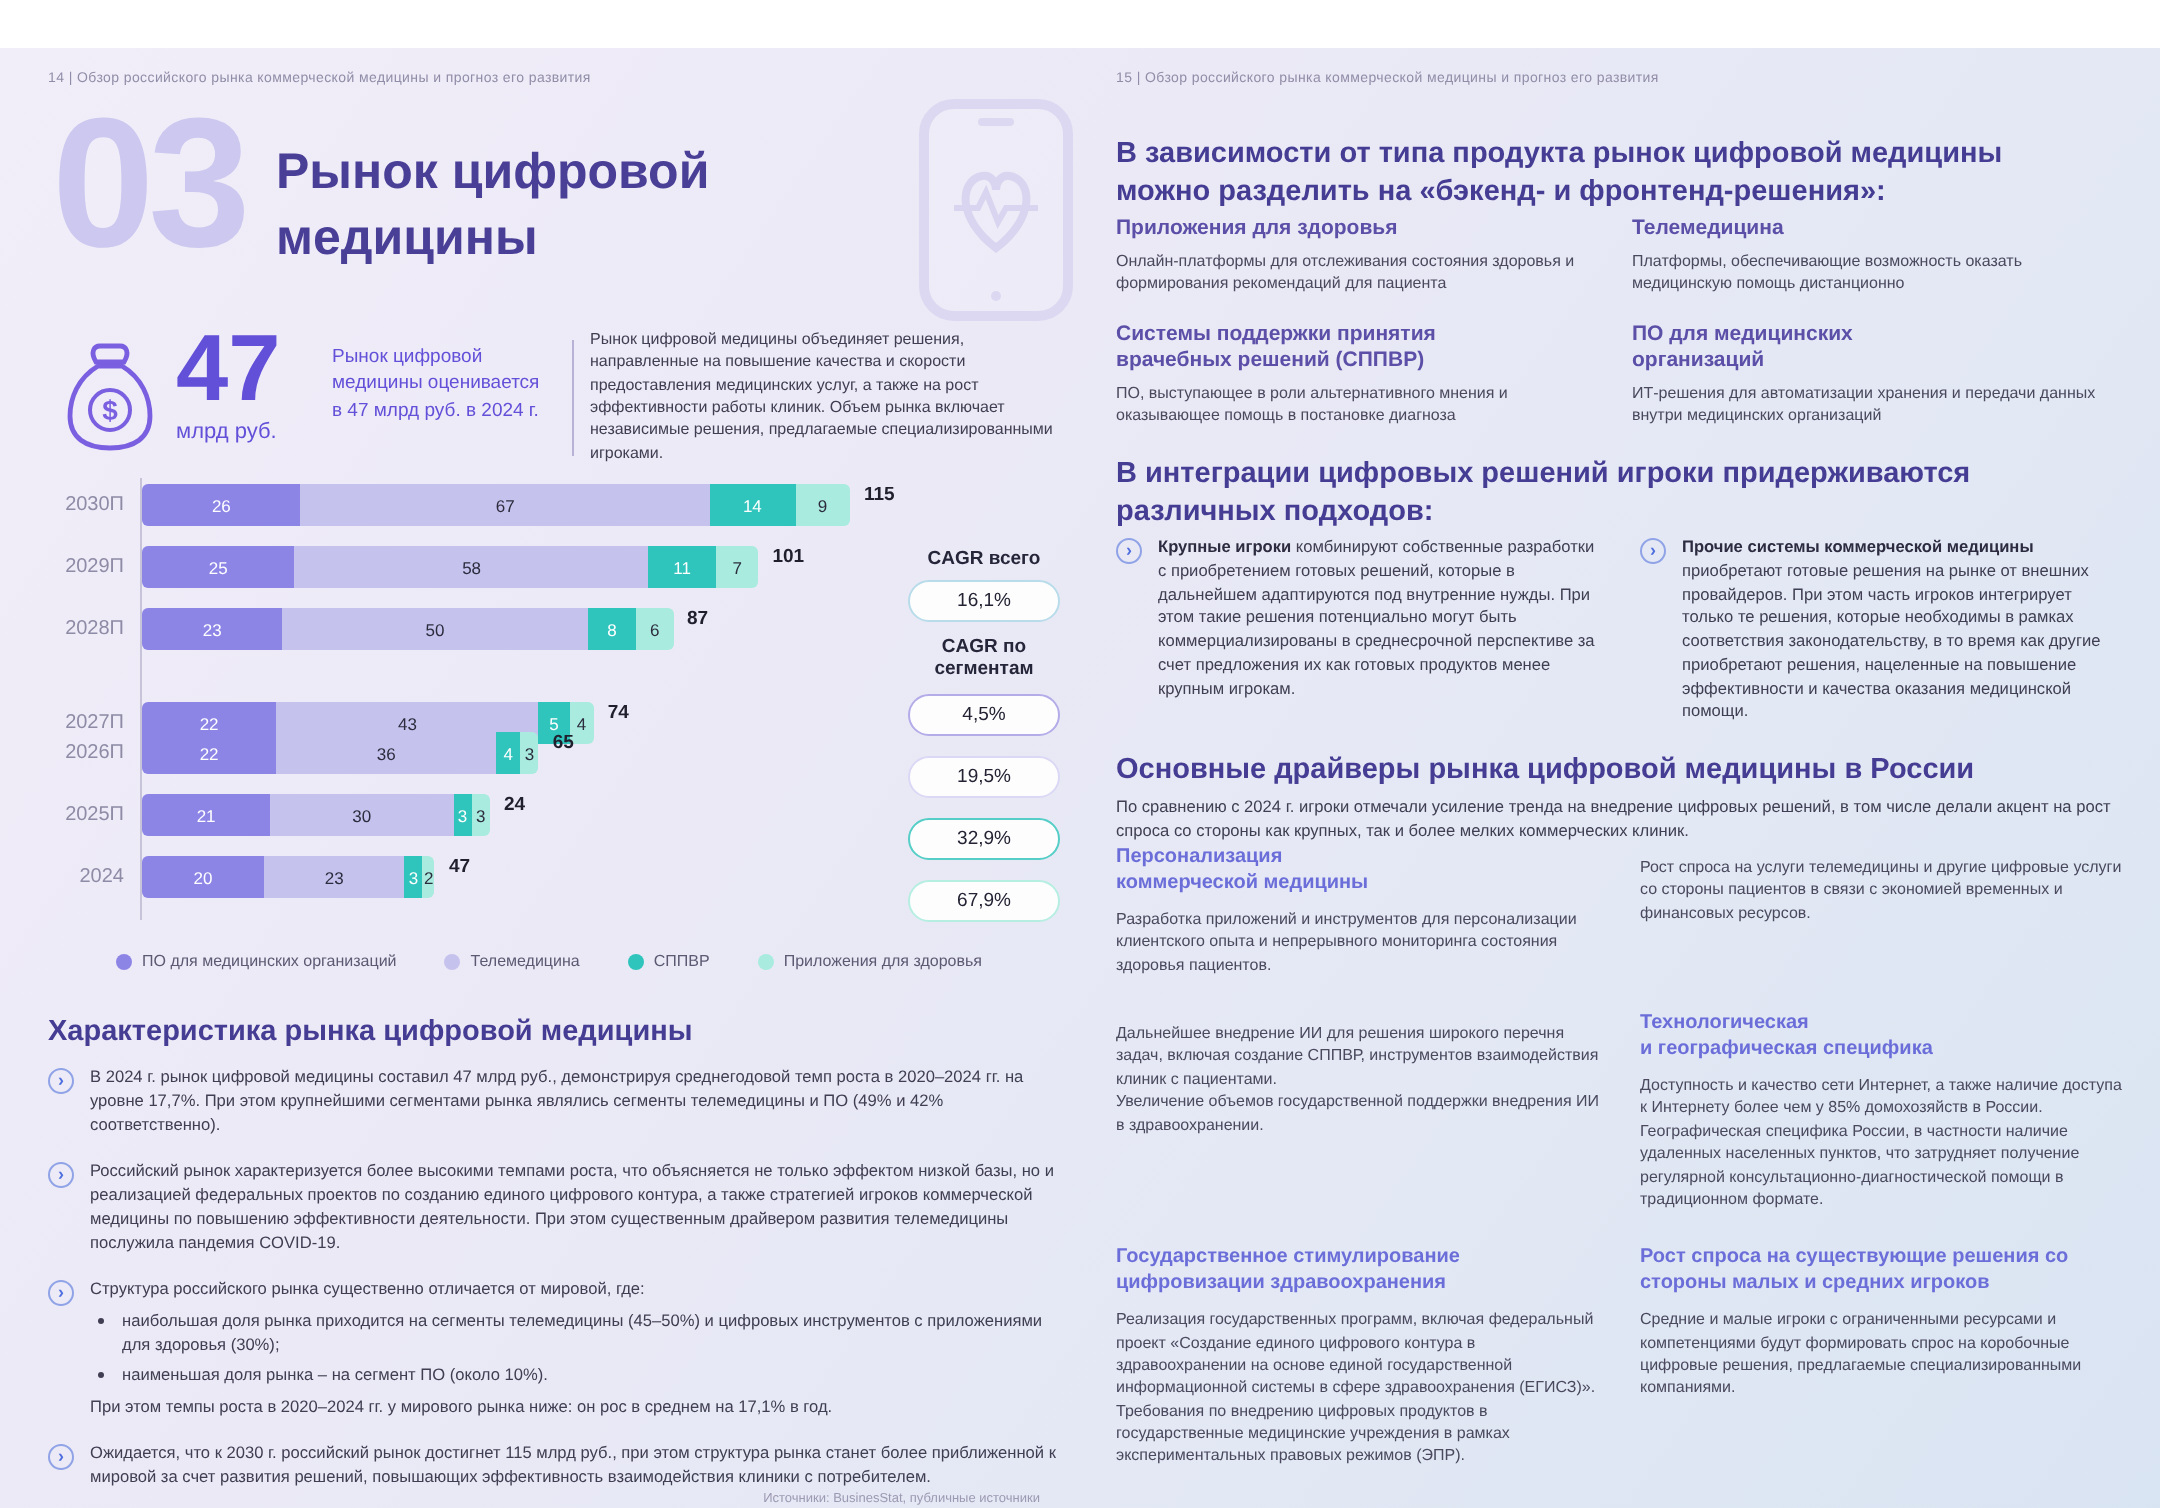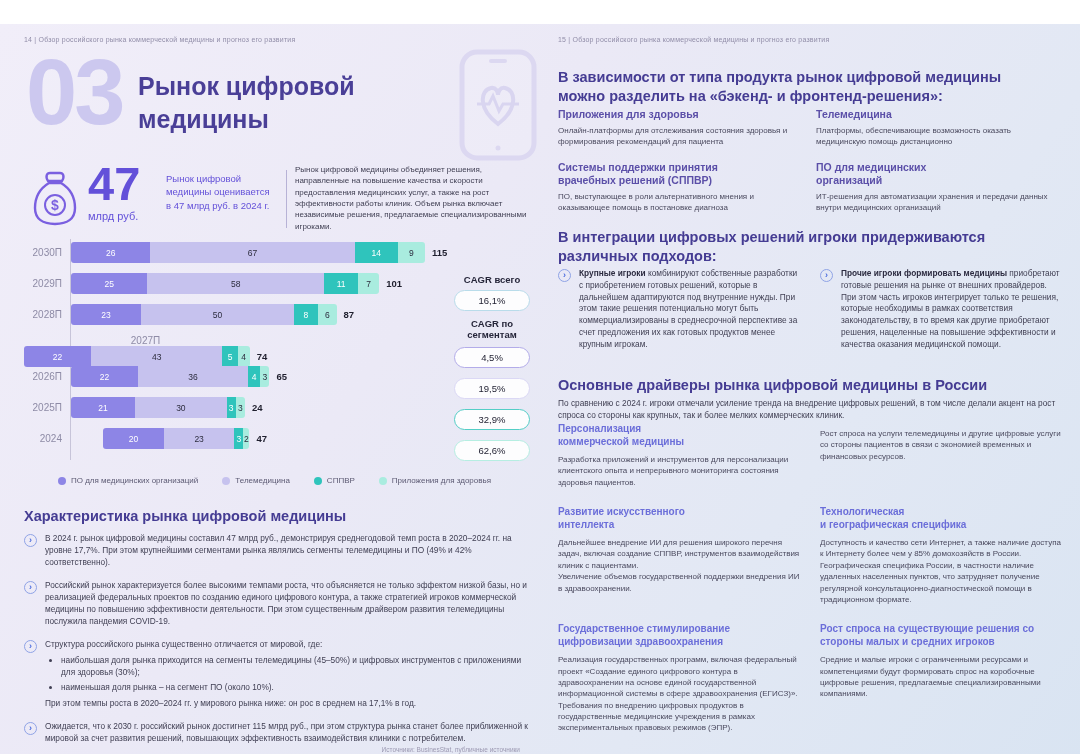--- a/index.html
+++ b/index.html
@@ -24,21 +24,21 @@
   .stat-unit{position:absolute;left:88px;top:186px;font-size:11px;color:#6350d9;}
   .stat-caption{position:absolute;left:166px;top:148px;width:108px;font-size:9.5px;color:#6350d9;line-height:1.4;}
   .stat-divider{position:absolute;left:286px;top:146px;width:1px;height:58px;background:#b7b2d6;}
   .intro-text{position:absolute;left:295px;top:140px;width:240px;font-size:8px;color:#3f3e52;line-height:1.42;}
 
   
   .chart{position:absolute;left:24px;top:218px;width:512px;height:232px;}
   .caxis{position:absolute;left:46px;top:-3px;width:1px;height:221px;background:#c7c4d9;}
   .crow{position:absolute;left:0;height:21px;display:flex;align-items:center;}
   .clabel{width:38px;text-align:right;margin-right:9px;font-size:10px;color:#8e8ba6;flex:none;}
-  .cbar{display:flex;align-items:center;height:21px;}
+  .cbar{display:flex;align-items:flex-start;height:21px;}
   .cseg{position:relative;height:21px;flex:none;}
   .cseg:first-of-type{border-radius:3px 0 0 3px;}
   .cseg:nth-of-type(4){border-radius:0 3px 3px 0;}
   .segnum{position:absolute;left:0;right:0;top:50%;transform:translateY(-50%);text-align:center;font-size:8.5px;}
   .segnum.light{color:#ffffff;}
   .segnum.dark{color:#2c2c3e;}
   .ctotal{margin-left:7px;font-size:9.5px;font-weight:bold;color:#1f1f2e;}
 
   .cagr-block{position:absolute;}
   .cagr-title{font-size:9.5px;font-weight:bold;color:#26263a;text-align:center;line-height:1.2;}
@@ -163,21 +163,21 @@
               </div>
               <div class="cseg" style="width: 24.4174px; background: rgb(47, 196, 188);">
                 <span class="segnum light">8</span>
               </div>
               <div class="cseg" style="width: 18.313px; background: rgb(169, 236, 223);">
                 <span class="segnum dark">6</span>
               </div>
               <span class="ctotal">87</span>
             </div>
           </div>
-          <div class="crow" style="top: 93px; flex-direction: column;">
+          <div class="crow" style="top: 109px;">
             <span class="clabel">2027П</span>
             <div class="cbar">
               <div class="cseg" style="width: 67.1478px; background: rgb(141, 133, 230);">
                 <span class="segnum light">22</span>
               </div>
               <div class="cseg" style="width: 131.243px; background: rgb(198, 194, 238);">
                 <span class="segnum dark">43</span>
               </div>
               <div class="cseg" style="width: 15.2609px; background: rgb(47, 196, 188);">
                 <span class="segnum light">5</span>
@@ -217,21 +217,21 @@
               </div>
               <div class="cseg" style="width: 9.15652px; background: rgb(47, 196, 188);">
                 <span class="segnum light">3</span>
               </div>
               <div class="cseg" style="width: 9.15652px; background: rgb(169, 236, 223);">
                 <span class="segnum dark">3</span>
               </div>
               <span class="ctotal">24</span>
             </div>
           </div>
-          <div class="crow" style="top: 186px; gap: 32px;">
+          <div class="crow" style="top: 186px;">
             <span class="clabel">2024</span>
             <div class="cbar">
               <div class="cseg" style="width: 61.0435px; background: rgb(141, 133, 230);">
                 <span class="segnum light">20</span>
               </div>
               <div class="cseg" style="width: 70.2px; background: rgb(198, 194, 238);">
                 <span class="segnum dark">23</span>
               </div>
               <div class="cseg" style="width: 9.15652px; background: rgb(47, 196, 188);">
                 <span class="segnum light">3</span>
@@ -249,21 +249,21 @@
       <div class="cagr-title">CAGR всего</div>
       <div class="pill" id="cagr-total-pill" style="margin-top: 5px; border-color: rgb(185, 220, 234);">16,1%</div>
     </div>
     <div class="cagr-block" style="left:448px;top:294px;width:88px;">
       <div class="cagr-title pre">CAGR по
 сегментам</div>
       <div id="cagr-pills" style="margin-top:6px;">
           <div class="pill" style="border-color: rgb(179, 172, 233);">4,5%</div>
           <div class="pill" style="border-color: rgb(219, 216, 245);">19,5%</div>
           <div class="pill" style="border-color: rgb(84, 206, 198);">32,9%</div>
-          <div class="pill" style="border-color: rgb(182, 238, 226);">62,6%</div>
+          <div class="pill" style="border-color: rgb(182, 238, 226);">67,9%</div>
         </div>
     </div>
 
     <div class="legend" id="chart-legend">
         <div class="lg-item">
           <span class="lg-dot" style="background: rgb(141, 133, 230);"></span>
           <span>ПО для медицинских организаций</span>
         </div>
         <div class="lg-item">
           <span class="lg-dot" style="background: rgb(198, 194, 238);"></span>
@@ -340,39 +340,37 @@
 
     <div class="h-big" id="h2-right">В интеграции цифровых решений игроки придерживаются различных подходов:</div>
 
     <div class="grid2" id="approach-grid">
       <div class="approach">
         <span class="chev">›</span>
         <div class="atext"><b>Крупные игроки</b><span> комбинируют собственные разработки с приобретением готовых решений, которые в дальнейшем адаптируются под внутренние нужды. При этом такие решения потенциально могут быть коммерциализированы в среднесрочной перспективе за счет предложения их как готовых продуктов менее крупным игрокам.</span></div>
       </div>
       <div class="approach">
         <span class="chev">›</span>
-        <div class="atext"><b>Прочие игроки формировать медицины</b><span> приобретают готовые решения на рынке от внешних провайдеров. При этом часть игроков интегрирует только те решения, которые необходимы в рамках соответствия законодательству, в то время как другие приобретают решения, нацеленные на повышение эффективности и качества оказания медицинской помощи.</span></div>
+        <div class="atext"><b>Прочие системы коммерческой медицины</b><span> приобретают готовые решения на рынке от внешних провайдеров. При этом часть игроков интегрирует только те решения, которые необходимы в рамках соответствия законодательству, в то время как другие приобретают решения, нацеленные на повышение эффективности и качества оказания медицинской помощи.</span></div>
       </div>
     </div>
 
     <div class="h-big" id="h3-right">Основные драйверы рынка цифровой медицины в России</div>
     <div class="h3-intro">По сравнению с 2024 г. игроки отмечали усиление тренда на внедрение цифровых решений, в том числе делали акцент на рост спроса со стороны как крупных, так и более мелких коммерческих клиник.</div>
 
     <div class="grid2" id="drivers-grid">
       <div>
         <div class="drv-title">Персонализация
 коммерческой медицины</div>
         <div class="drv-text">Разработка приложений и инструментов для персонализации клиентского опыта и непрерывного мониторинга состояния здоровья пациентов.</div>
       </div>
       <div>
         <div class="drv-text">Рост спроса на услуги телемедицины и другие цифровые услуги со стороны пациентов в связи с экономией временных и финансовых ресурсов.</div>
       </div>
       <div>
-        <div class="drv-title">Развитие искусственного
-интеллекта</div>
         <div class="drv-text">Дальнейшее внедрение ИИ для решения широкого перечня задач, включая создание СППВР, инструментов взаимодействия клиник с пациентами.
 Увеличение объемов государственной поддержки внедрения ИИ в здравоохранении.</div>
       </div>
       <div>
         <div class="drv-title">Технологическая
 и географическая специфика</div>
         <div class="drv-text">Доступность и качество сети Интернет, а также наличие доступа к Интернету более чем у 85% домохозяйств в России.
 Географическая специфика России, в частности наличие удаленных населенных пунктов, что затрудняет получение регулярной консультационно-диагностической помощи в традиционном формате.</div>
       </div>
       <div>

